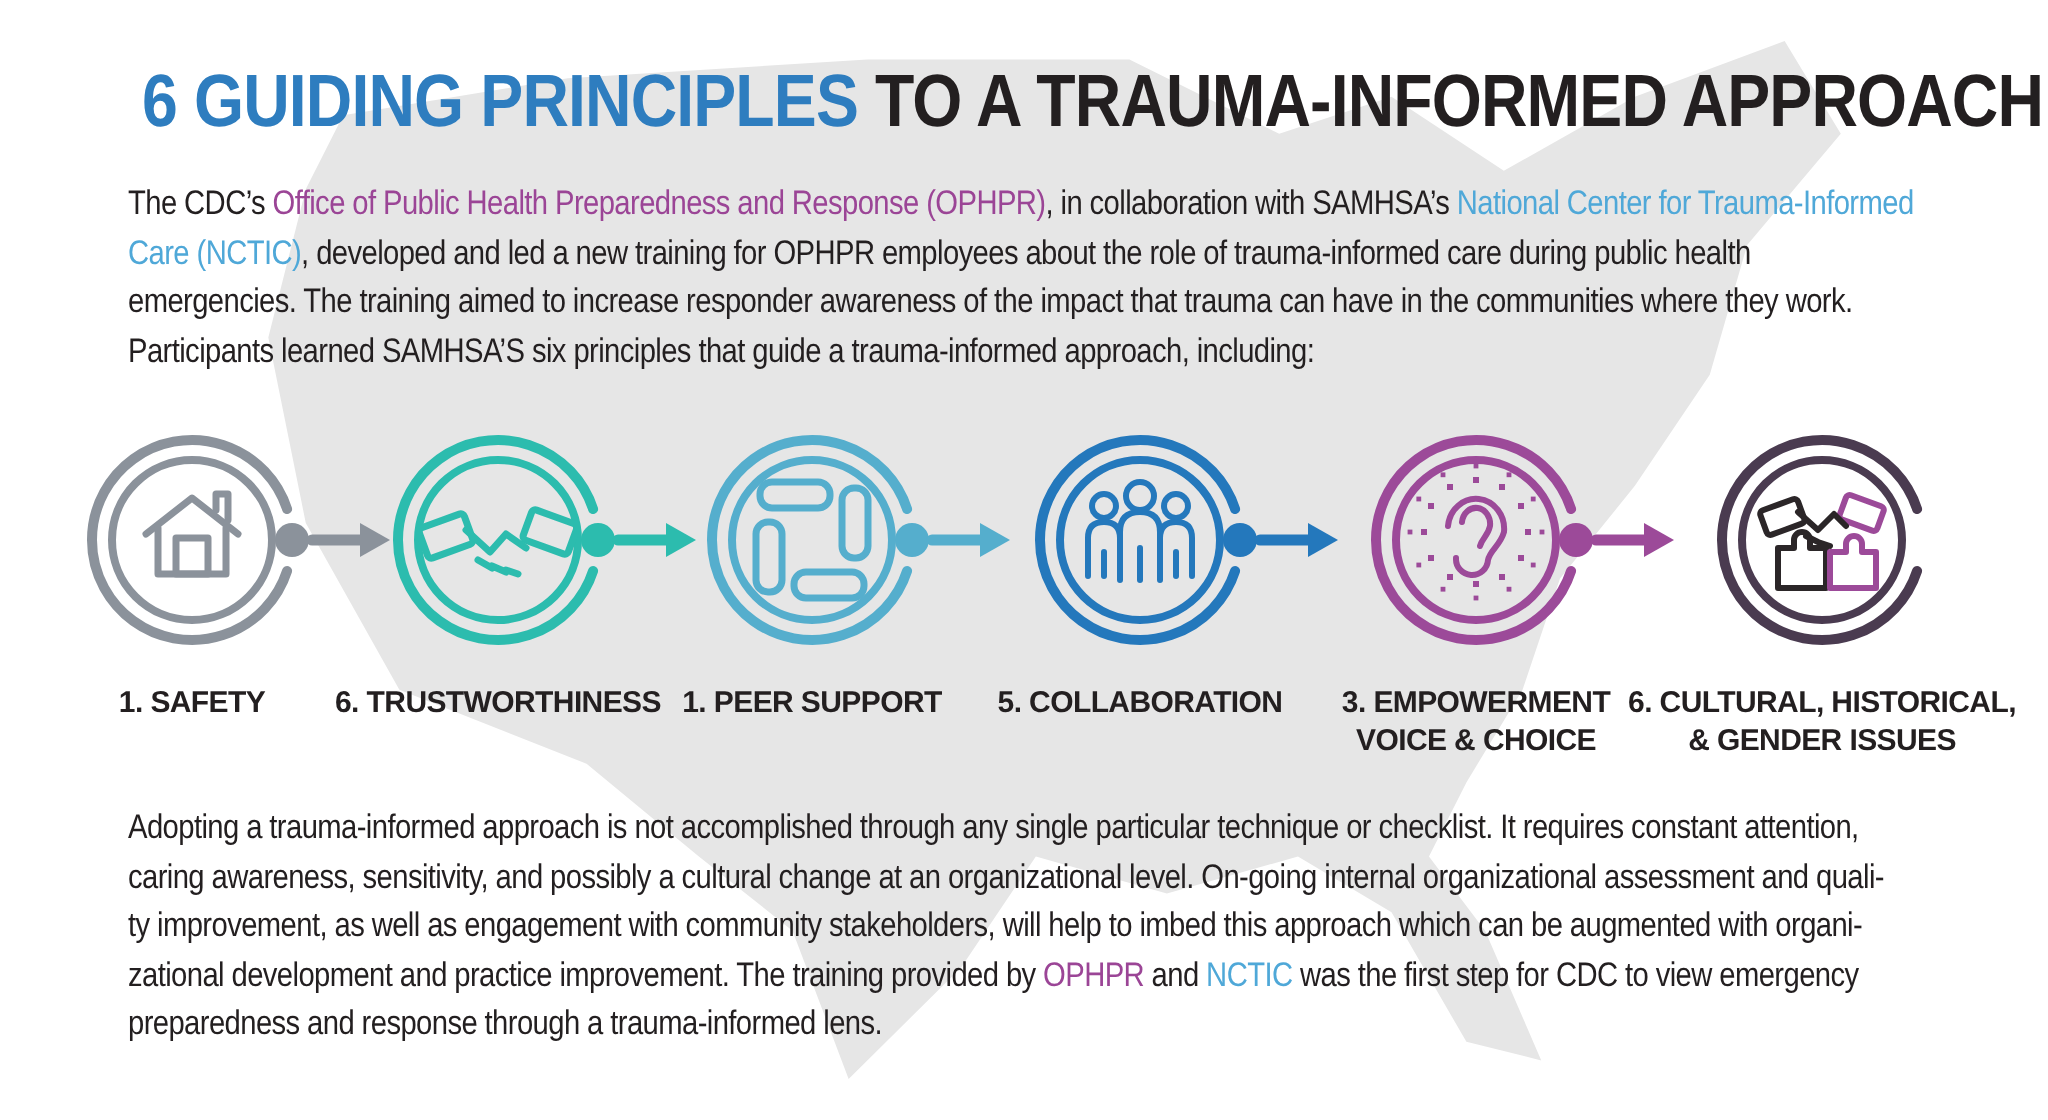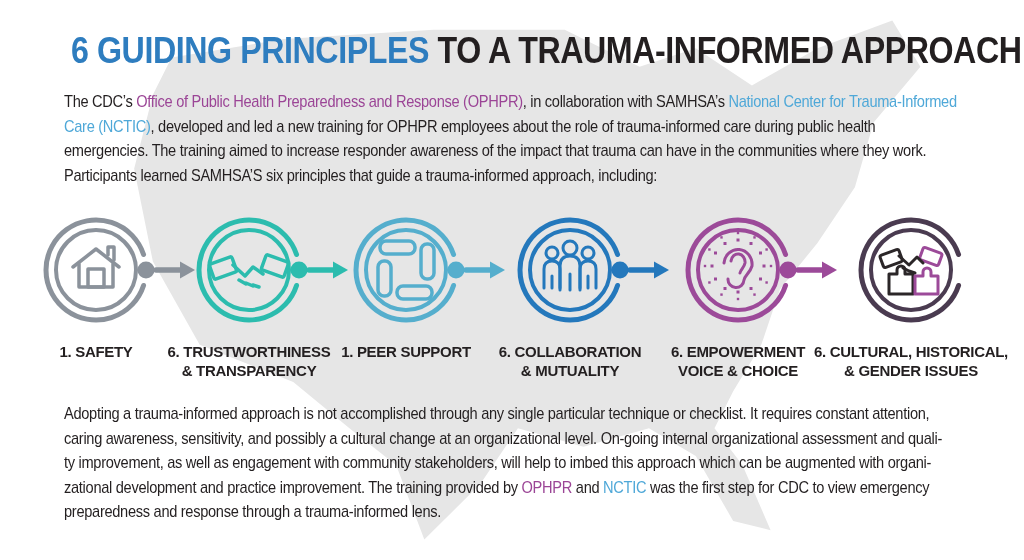--- a/index.html
+++ b/index.html
@@ -103,21 +103,20 @@
             </g>
           </g>
     <g>
       <circle cx="110" cy="60" r="8.5" fill="#2cbcae"></circle>
       <line x1="120" y1="60" x2="146" y2="60" stroke="#2cbcae" stroke-width="5.5" stroke-linecap="round"></line>
       <polygon points="144,51.5 159,60 144,68.5" fill="#2cbcae"></polygon>
           </g>
         </svg></div>
       <div class="p-label" style="left: 131px;">
         <div>6. TRUSTWORTHINESS</div>
-        <div>&amp; TRANSPARENCY</div>
       </div>
       <div class="badge" style="left: 346px;"><svg viewBox="0 0 162 120" width="162" height="120">
     <path d="M107.55 75.45 A 50 50 0 1 1 107.55 44.55" stroke="#55aecd" stroke-width="5" fill="none" stroke-linecap="round"></path>
     <circle cx="60" cy="60" r="40" stroke="#55aecd" stroke-width="4" fill="none"></circle>
     <g>
             <g stroke="#55aecd" stroke-width="3.5" fill="none" stroke-linecap="round" stroke-linejoin="round">
     <rect x="34" y="31" width="35" height="13" rx="6"></rect>
     <rect x="75" y="34" width="13" height="35" rx="6"></rect>
     <rect x="51" y="76" width="35" height="13" rx="6"></rect>
     <rect x="32" y="51" width="13" height="35" rx="6"></rect>
@@ -148,22 +147,21 @@
               <path d="M60 64 V80"></path>
             </g>
           </g>
     <g>
       <circle cx="110" cy="60" r="8.5" fill="#2478bc"></circle>
       <line x1="120" y1="60" x2="146" y2="60" stroke="#2478bc" stroke-width="5.5" stroke-linecap="round"></line>
       <polygon points="144,51.5 159,60 144,68.5" fill="#2478bc"></polygon>
           </g>
         </svg></div>
       <div class="p-label" style="left: 452px;">
-        <div>6. COLLABORATION</div>
-        <div>&amp; MUTUALITY</div>
+        <div>5. COLLABORATION</div>
       </div>
       <div class="badge" style="left: 678px;"><svg viewBox="0 0 162 120" width="162" height="120">
     <path d="M107.55 75.45 A 50 50 0 1 1 107.55 44.55" stroke="#9c4a99" stroke-width="5" fill="none" stroke-linecap="round"></path>
     <circle cx="60" cy="60" r="40" stroke="#9c4a99" stroke-width="4" fill="none"></circle>
     <g>
             <g stroke="#9c4a99" stroke-width="3" fill="none" stroke-linecap="round" stroke-linejoin="round">
     <path d="M46 53 a14 15 0 1 1 28 3 c-2 7 -7 9 -8 14 a8 8 0 0 1 -16 -1"></path>
     <path d="M53 51 a7 8 0 0 1 14 2 c-1 5 -4 6 -5 10"></path>
             </g>
             <rect x="84.5" y="54.5" width="3" height="3" fill="#9c4a99" stroke="none"></rect>
@@ -191,21 +189,21 @@
             <rect x="81.0" y="41.5" width="3" height="3" fill="#9c4a99" stroke="none"></rect>
             <rect x="87.4" y="38.3" width="2.4" height="2.4" fill="#9c4a99" stroke="none"></rect>
           </g>
     <g>
       <circle cx="110" cy="60" r="8.5" fill="#9c4a99"></circle>
       <line x1="120" y1="60" x2="146" y2="60" stroke="#9c4a99" stroke-width="5.5" stroke-linecap="round"></line>
       <polygon points="144,51.5 159,60 144,68.5" fill="#9c4a99"></polygon>
           </g>
         </svg></div>
       <div class="p-label" style="left: 620px;">
-        <div>6. EMPOWERMENT</div>
+        <div>3. EMPOWERMENT</div>
         <div>VOICE &amp; CHOICE</div>
       </div>
       <div class="badge" style="left: 851px;"><svg viewBox="0 0 162 120" width="162" height="120">
     <path d="M107.55 75.45 A 50 50 0 1 1 107.55 44.55" stroke="#4a3b50" stroke-width="5" fill="none" stroke-linecap="round"></path>
     <circle cx="60" cy="60" r="40" stroke="#4a3b50" stroke-width="4" fill="none"></circle>
     <g>
             <g fill="none" stroke-width="3" stroke-linecap="round" stroke-linejoin="round">
     <rect x="30" y="42" width="20" height="13" rx="2" stroke="#2b2628" transform="rotate(-20 40 48)"></rect>
     <rect x="70" y="40" width="20" height="13" rx="2" stroke="#9c4a99" transform="rotate(20 80 46)"></rect>
     <path d="M48 46 L58 55 L66 47 L72 53" stroke="#2b2628"></path>

